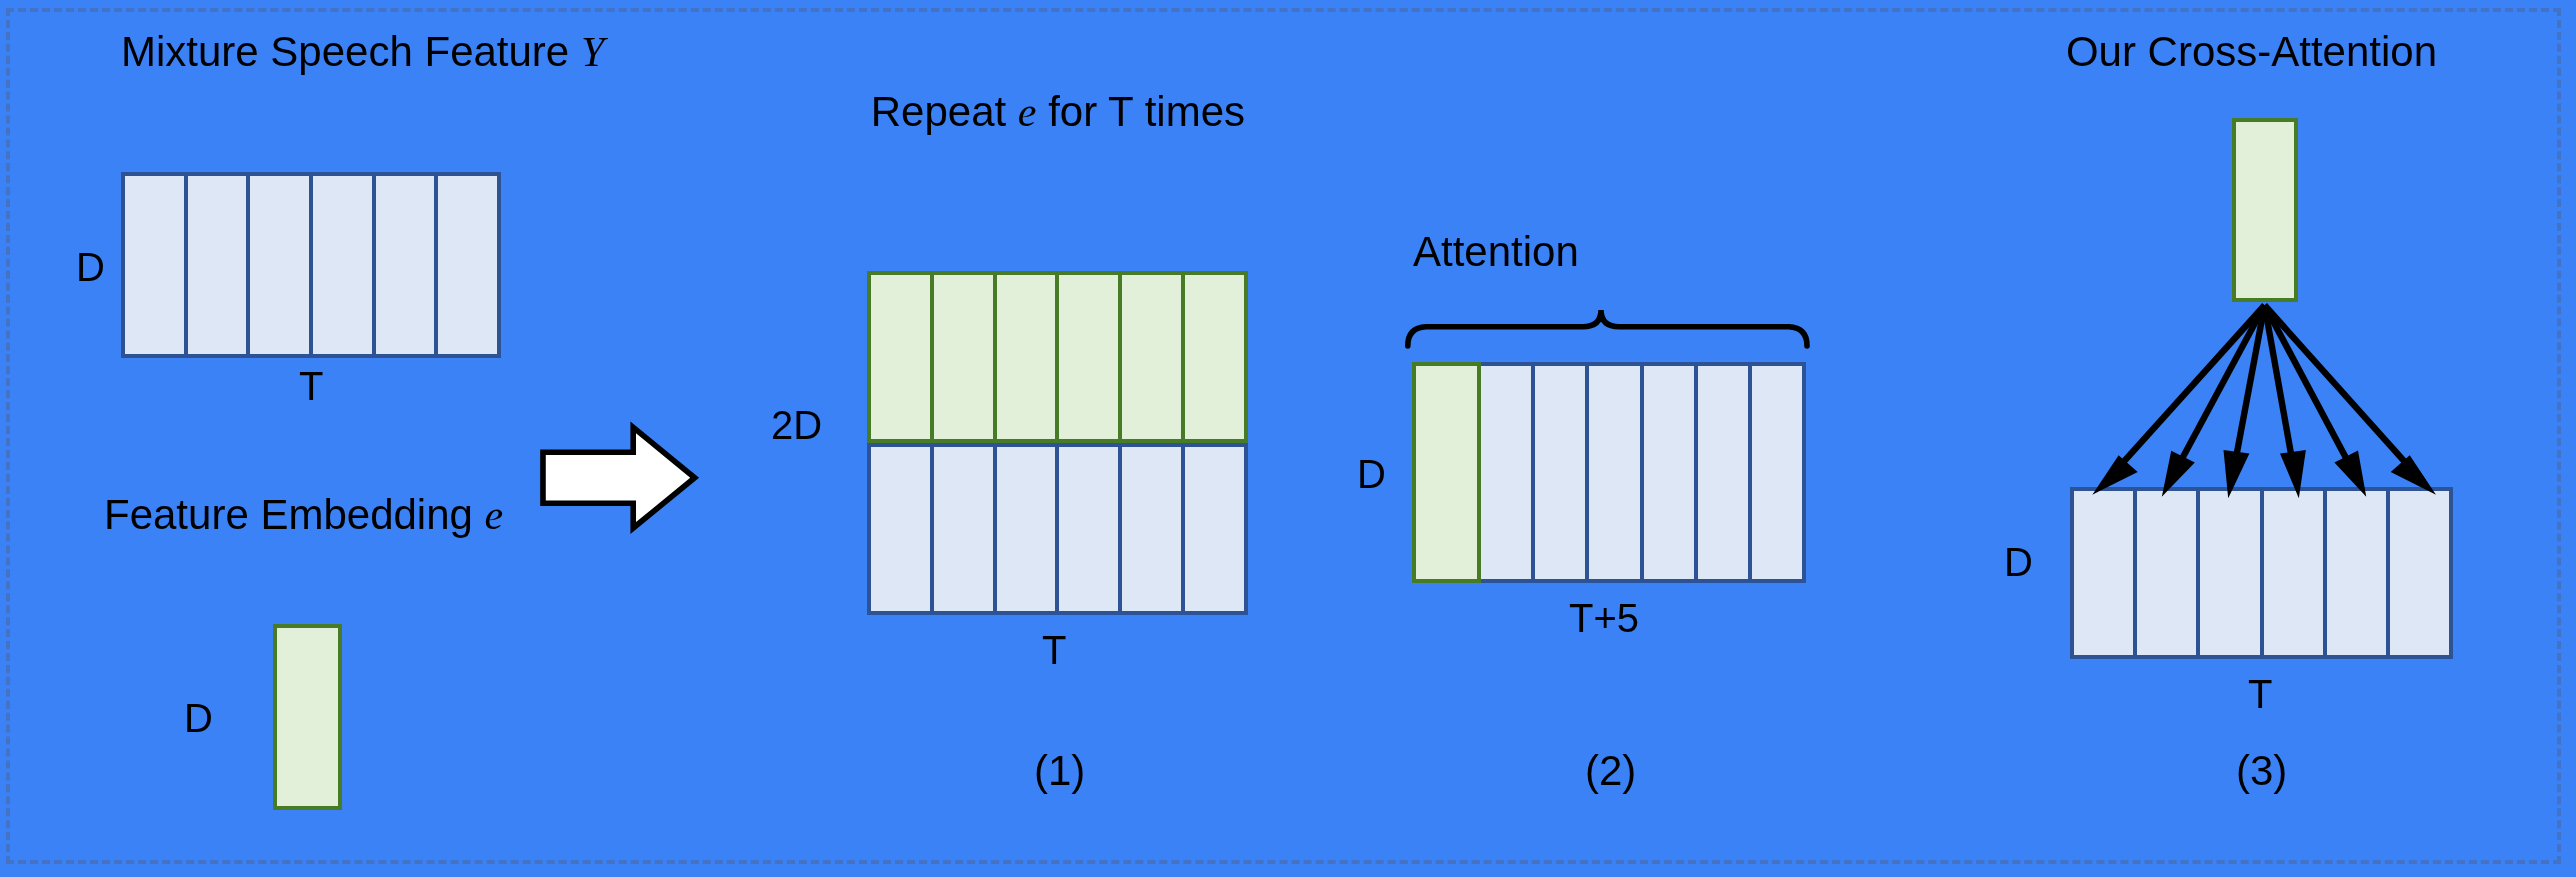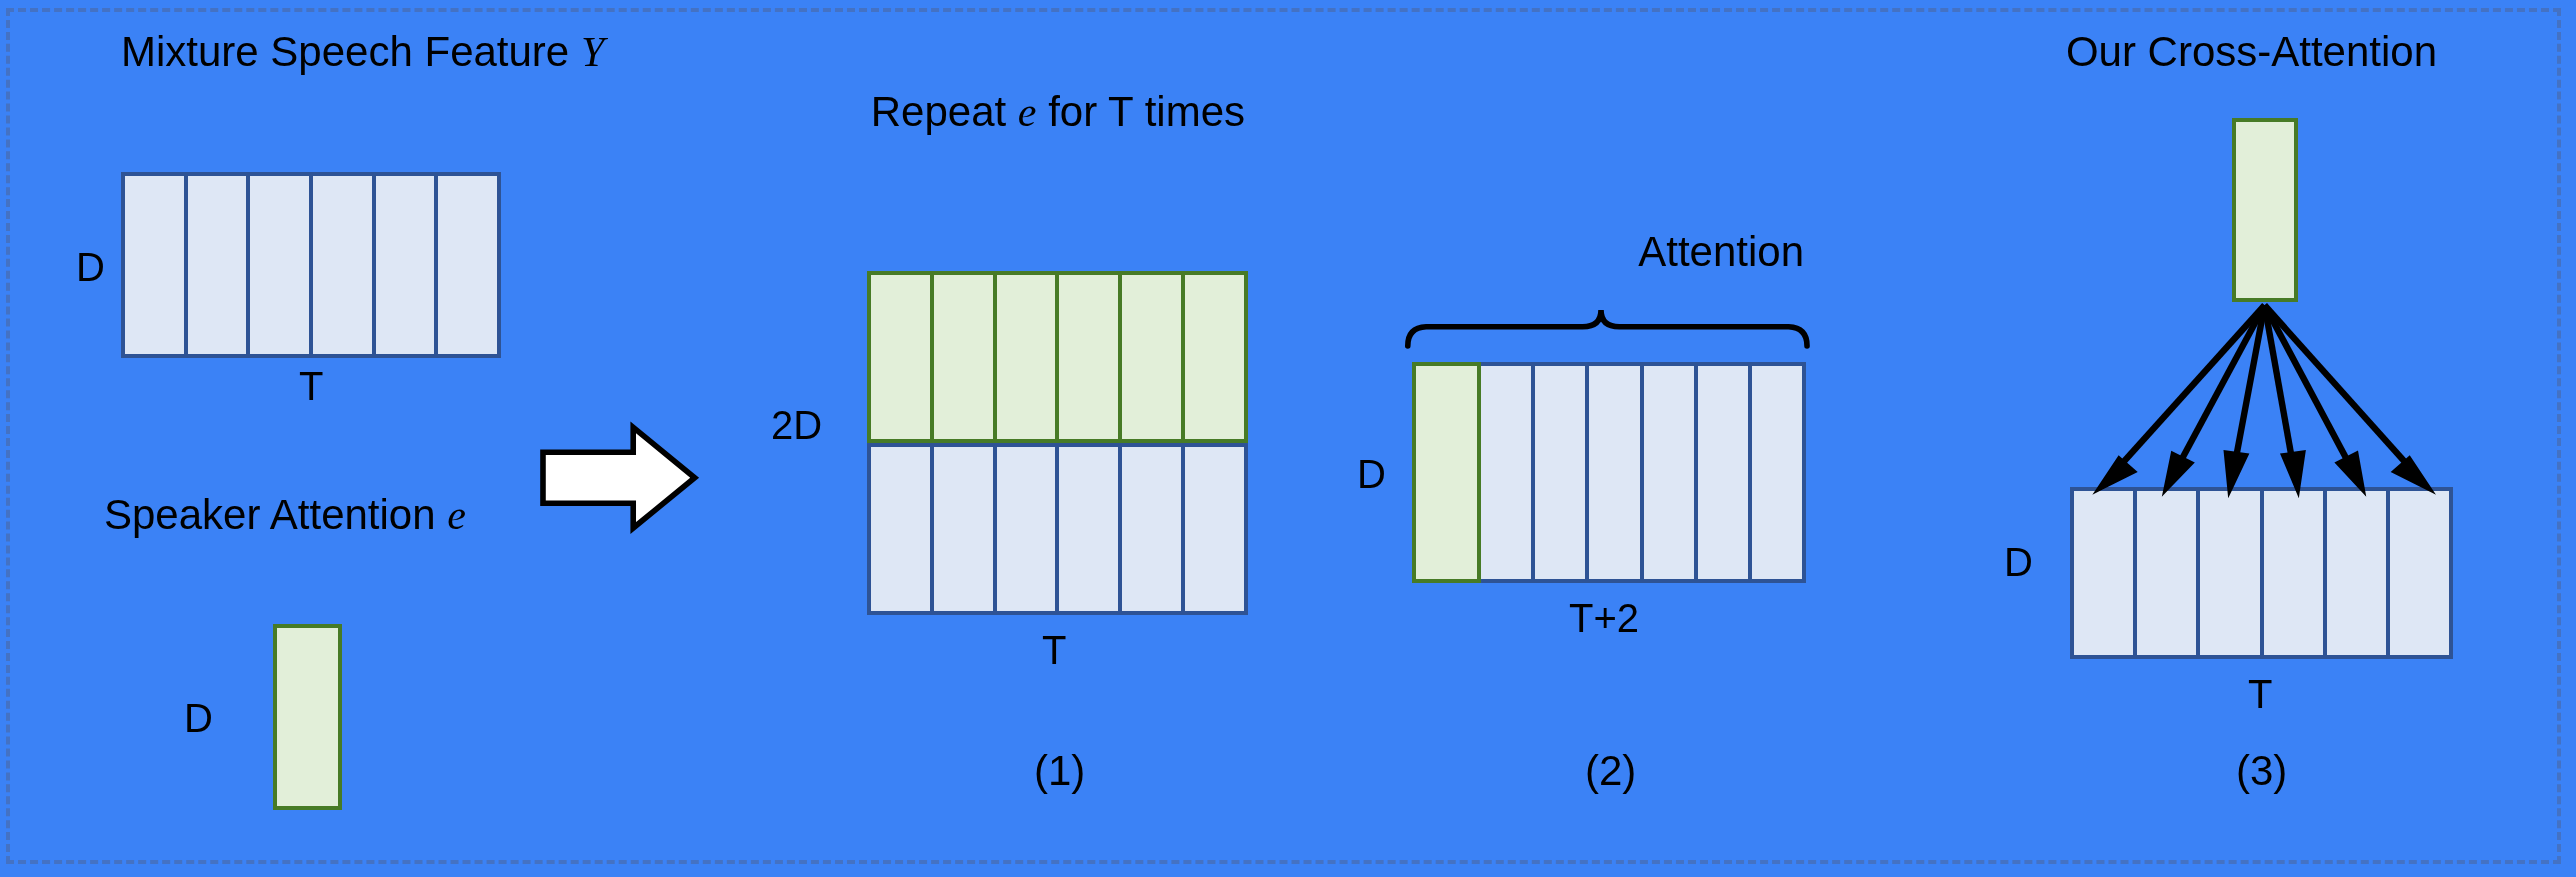--- a/index.html
+++ b/index.html
@@ -118,21 +118,21 @@
     <div class="cell"></div>
     <div class="cell"></div>
     <div class="cell"></div>
     <div class="cell"></div>
     <div class="cell"></div>
   </div>
 
   <div class="label lbl-dim" style="left:76px; top:244px;">D</div>
   <div class="label lbl-dim" style="left:299px; top:363px;">T</div>
 
-  <div class="label lbl-title" style="left:104px; top:491px;"><span>Speaker Attention </span><span class="ital">e</span></div>
+  <div class="label lbl-title" style="left:104px; top:491px;"><span>Feature Embedding </span><span class="ital">e</span></div>
 
   <div class="green-col" style="left:273px; top:624px; width:69px; height:186px;"></div>
 
   <div class="label lbl-dim" style="left:184px; top:695px;">D</div>
 
   <div class="label lbl-title" style="left:870px; top:88px; width:375px; text-align:right;"><span>Repeat </span><span class="ital">e</span><span> for T times</span></div>
 
   <div class="block green-block" style="left:867px; top:271px; width:381px; height:172px;">
     <div class="cell"></div>
     <div class="cell"></div>
@@ -148,36 +148,36 @@
     <div class="cell"></div>
     <div class="cell"></div>
     <div class="cell"></div>
     <div class="cell"></div>
   </div>
 
   <div class="label lbl-dim" style="left:771px; top:402px;">2D</div>
   <div class="label lbl-dim" style="left:1042px; top:627px;">T</div>
   <div class="label lbl-caption" style="left:1034px; top:747px;">(1)</div>
 
-  <div class="label lbl-title" style="left:1413px; top:228px; width:391px; text-align:right;">Attention</div>
+  <div class="label lbl-title" style="left:1413px; top:228px; width:391px; text-align:left;">Attention</div>
 
   <div class="mixed-block" style="left:1412px; top:362px; width:394px; height:221px;">
     <div class="gcell" style="width:69px;"></div>
     <div class="bwrap">
       <div class="cell"></div>
       <div class="cell"></div>
       <div class="cell"></div>
       <div class="cell"></div>
       <div class="cell"></div>
       <div class="cell"></div>
     </div>
   </div>
 
   <div class="label lbl-dim" style="left:1357px; top:451px;">D</div>
-  <div class="label lbl-dim" style="left:1569px; top:595px;">T+2</div>
+  <div class="label lbl-dim" style="left:1569px; top:595px;">T+5</div>
   <div class="label lbl-caption" style="left:1585px; top:747px;">(2)</div>
 
   <div class="label lbl-title" style="left:2044px; top:28px; width:383px; text-align:center;margin-left:16px;">Our Cross-Attention</div>
 
   <div class="green-col" style="left:2232px; top:118px; width:66px; height:184px;"></div>
 
   <div class="block blue-block" style="left:2070px; top:487px; width:383px; height:172px;">
     <div class="cell"></div>
     <div class="cell"></div>
     <div class="cell"></div>

